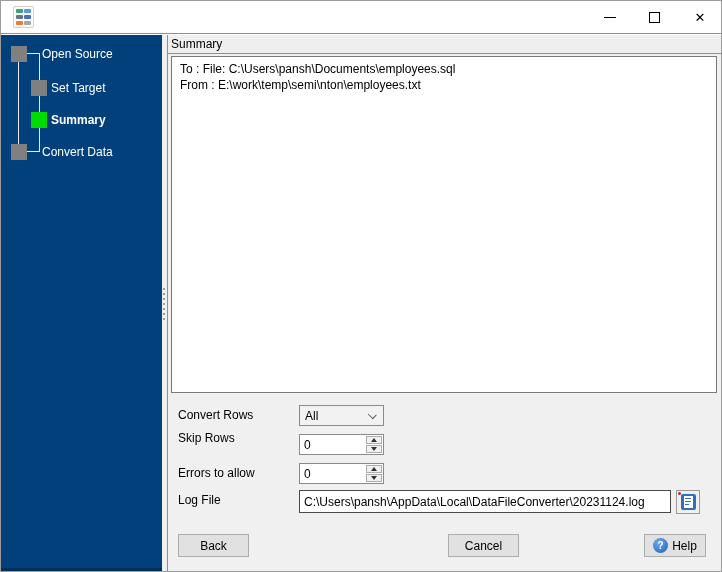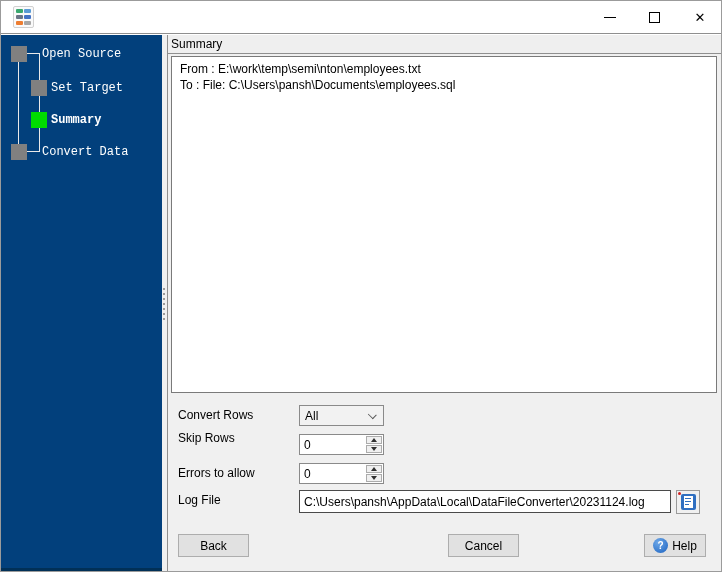--- a/index.html
+++ b/index.html
@@ -14,21 +14,21 @@
   #app-icon { position:absolute; left:12px; top:5px; width:21px; height:22px; background:#fafafa; border:1px solid #d0d0d0; border-radius:2px; padding:2px 2px; display:flex; flex-direction:column; justify-content:space-between; }
   .icon-row { display:flex; justify-content:space-between; }
   .chip { width:7px; height:4px; border-radius:1px; }
   .c-green{background:#3aa86e;} .c-blue{background:#5b9bd5;} .c-navy{background:#6b7486;} .c-blue2{background:#4472c4;} .c-orange{background:#ed7d31;} .c-gray{background:#a6a6a6;}
   .win-btn { position:absolute; top:0; width:38px; height:33px; display:flex; align-items:center; justify-content:center; cursor:default; }
   #btn-min{ right:92px; } #btn-max{ right:48px; } #btn-close{ right:2px; }
   .min-glyph { width:12px; height:0; border-top:1px solid #000; }
   .max-glyph { width:11px; height:11px; border:1px solid #000; }
   .close-glyph { font-size:13px; color:#000; line-height:1; }
   
-  #sidebar { position:absolute; left:0; top:34px; width:161px; height:533px;font-family:Liberation Mono, monospace; }
+  #sidebar { position:absolute; left:0; top:34px; width:161px; height:533px; }
   #sidebar-footer { position:absolute; left:0; top:567px; width:161px; height:4px; }
   .step-square { position:absolute; width:16px; height:16px; }
   .step-line { position:absolute; background:#e9e9e9; }
   .step-label { position:absolute; color:#fff; font-size:12px; white-space:nowrap; line-height:16px; }
   .step-label.active { font-weight:bold; }
   
   #splitter { position:absolute; left:161px; top:34px; width:6px; height:537px; background:#f0f0f0; border-right:1px solid #8f8f8f; }
   .grip-dot { position:absolute; left:1px; width:2px; height:2px; background:#9a9a9a; }
   
   #content { position:absolute; left:167px; top:34px; width:553px; height:537px; background:#f0f0f0; }
@@ -116,22 +116,22 @@
     <span class="grip-dot" style="top:268px;"></span>
     <span class="grip-dot" style="top:273px;"></span>
     <span class="grip-dot" style="top:278px;"></span>
     <span class="grip-dot" style="top:283px;"></span>
   </div>
 
   <div id="content">
     <div id="caption">Summary</div>
 
     <div id="summary-box">
+      <div>To : File: C:\Users\pansh\Documents\employees.sql</div>
       <div>From : E:\work\temp\semi\nton\employees.txt</div>
-      <div>To : File: C:\Users\pansh\Documents\employees.sql</div>
     </div>
 
     <div class="form-label" style="top:370px;">Convert Rows</div>
     <div class="combo" style="top:370px;">
       <span>All</span>
       <span class="combo-chevron"></span>
     </div>
 
     <div class="form-label" style="top:393px;">Skip Rows</div>
     <div class="spin-wrap" style="top:399px;">

